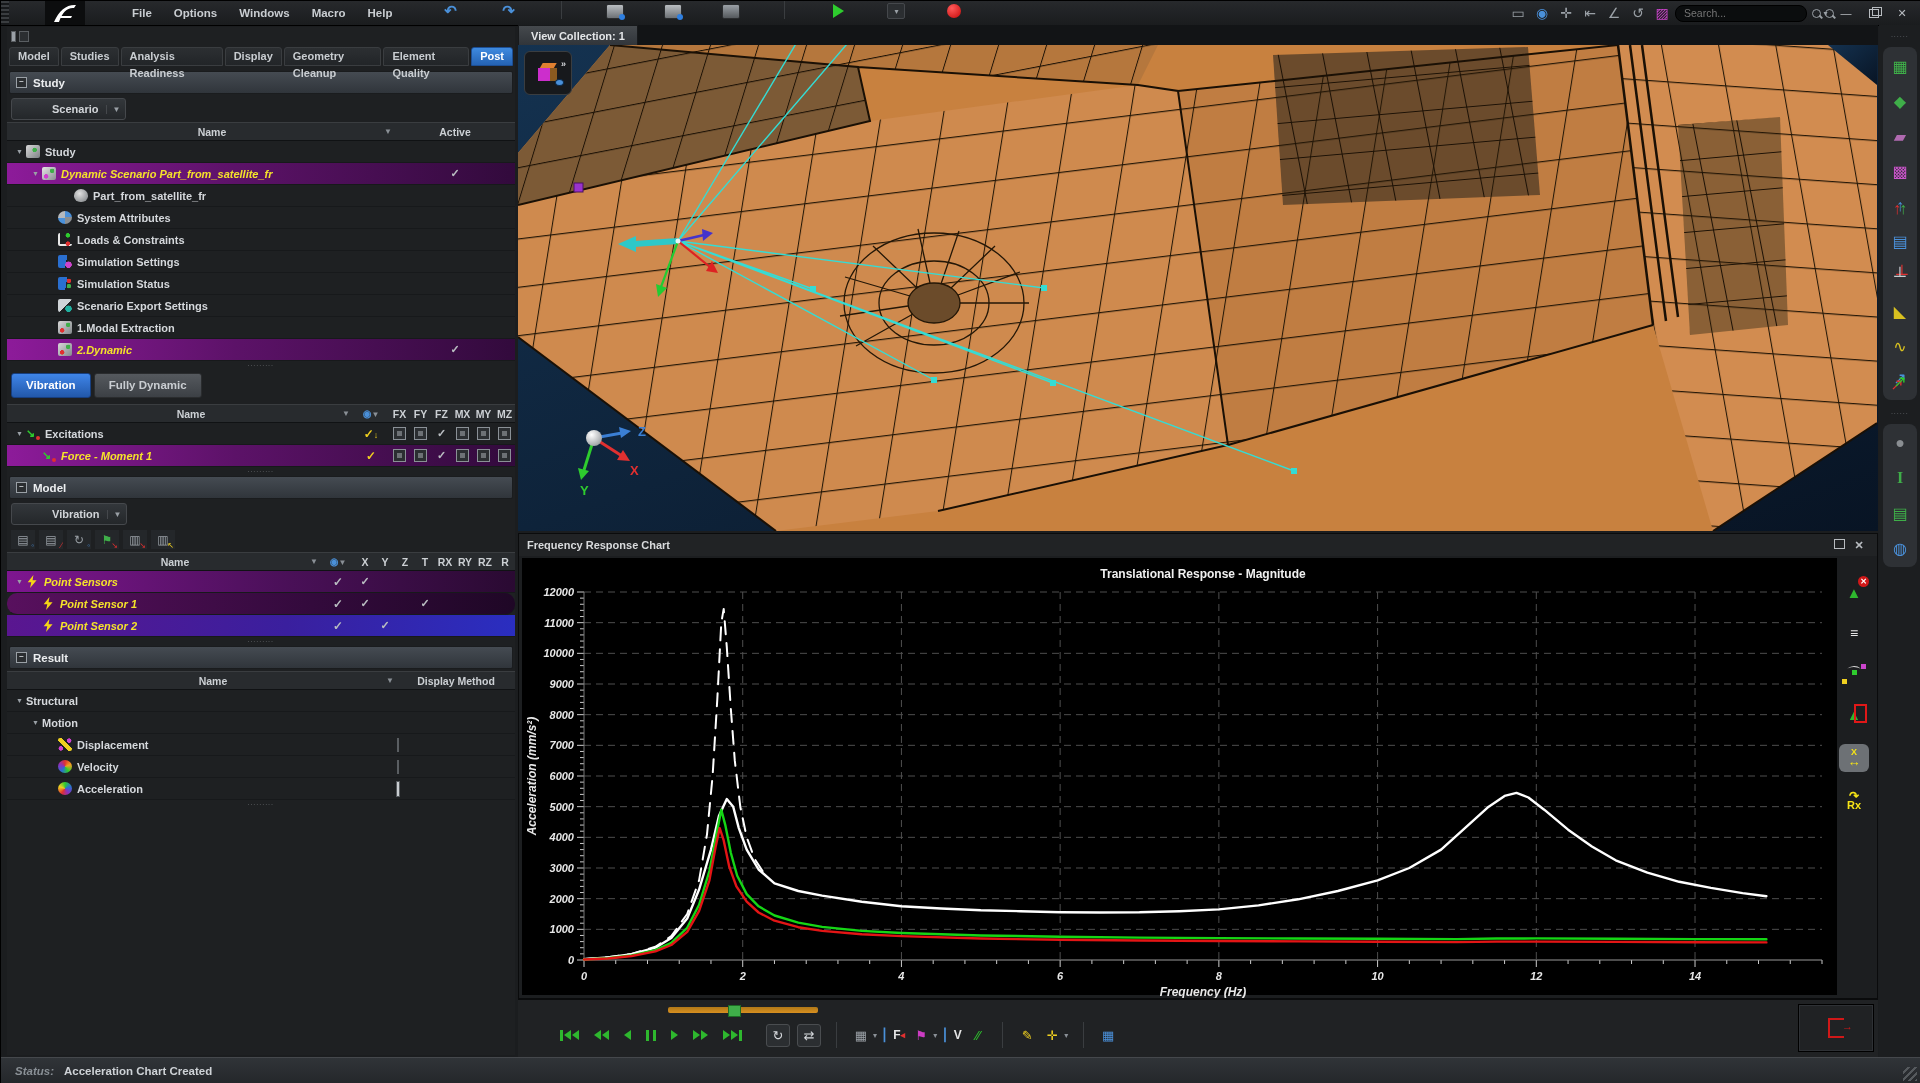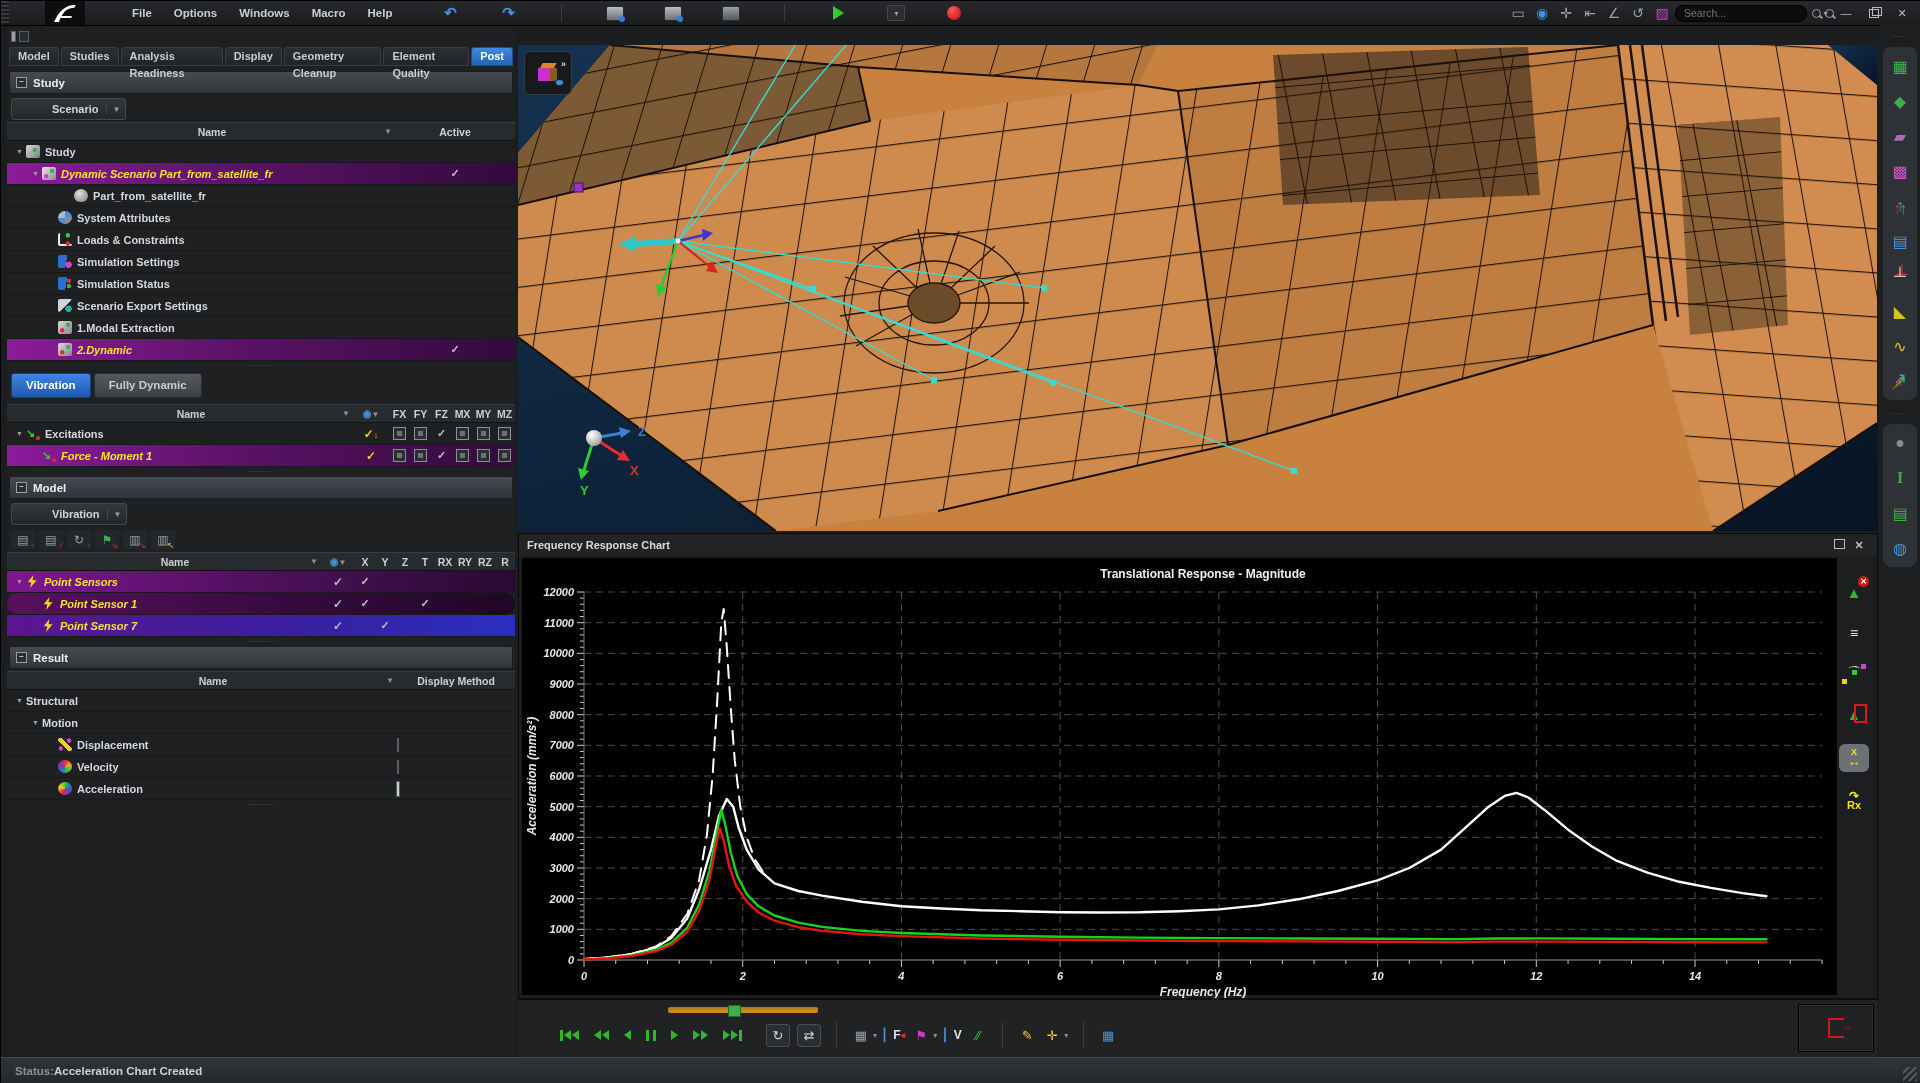--- a/index.html
+++ b/index.html
@@ -1,21 +1,21 @@
 <!DOCTYPE html>
 <html><head>
 <meta charset="utf-8">
 <style>
   html,body{margin:0;padding:0;background:#101214;width:1920px;height:1083px;overflow:hidden;
     font-family:"Liberation Sans",sans-serif;-webkit-font-smoothing:antialiased;}
   #stage{position:relative;width:1920px;height:1083px;background:#1b1d1f;border:1px solid #000;box-sizing:border-box;}
 
   
   #titlebar{position:absolute;left:0;top:0;width:1920px;height:24px;
-    background:linear-gradient(#27292c,#1a1c1e);border-bottom:1px solid #000;display:flex;align-items:center;gap:36px;}
+    background:linear-gradient(#27292c,#1a1c1e);border-bottom:1px solid #000;display:flex;gap:36px;}
   #win-grip{width:8px;height:24px;background:repeating-linear-gradient(#3a3d40 0 2px,#17191b 2px 4px);}
   #logo{width:40px;height:24px;background:#0c0d0e;display:flex;align-items:center;justify-content:center;}
   .menu-item{color:#c9cdd1;font-size:11.5px;font-weight:bold;padding:0 11px;line-height:24px;cursor:default;}
   .tb-sep{width:1px;height:18px;background:#3a3d40;margin:0 6px;}
   .tb-ico{width:22px;height:20px;display:flex;align-items:center;justify-content:center;font-size:14px;color:#9aa0a6;}
   .undo{color:#4a90d9;font-weight:bold;font-size:15px;}
   .io-box{width:16px;height:13px;background:linear-gradient(#b9bdc1,#6d7175);border:1px solid #2a2c2e;border-radius:2px;position:relative;}
   .io-box.save{background:linear-gradient(#9aa0a6,#55595d);}
   .io-dot{position:absolute;right:-2px;bottom:-2px;width:6px;height:6px;border-radius:50%;background:#2f7fe0;}
   .play-tri{width:0;height:0;border-left:11px solid #2ecc2e;border-top:7px solid transparent;border-bottom:7px solid transparent;}
@@ -184,21 +184,21 @@
   .fi{font-weight:bold;font-size:12px;}
   .fi .b{color:#4a90d9;}.fi .w{color:#e6e6e6;}.fi .r{color:#e03030;font-size:9px;}
   #exit-box{position:absolute;right:4px;top:4px;width:74px;height:46px;border:1px solid #000;box-shadow:inset 0 0 0 1px #2e3135;
     display:flex;align-items:center;justify-content:center;}
   .exit-ico{width:14px;height:16px;border:2px solid #d01818;border-right:none;position:relative;}
   .exit-ico::after{content:"→";position:absolute;right:-9px;top:1px;color:#d01818;font-weight:bold;font-size:11px;line-height:11px;}
 
   
   #status-bar{position:absolute;left:0;top:1056px;width:1920px;height:27px;
     background:linear-gradient(#303438,#24272a);border-top:1px solid #45484c;display:flex;align-items:center;padding:0 14px;box-sizing:border-box;}
-  #status-label{color:#8a9096;font-size:11.5px;font-weight:bold;margin-right:0;}
+  #status-label{color:#8a9096;font-size:11.5px;font-weight:bold;margin-right:10px;font-style:italic;}
   #status-msg{color:#ced2d6;font-size:11.5px;font-weight:bold;}
   #corner-grip{position:absolute;right:4px;bottom:3px;width:14px;height:14px;
     background:repeating-linear-gradient(135deg,transparent 0 3px,#55595d 3px 5px);}
 
   svg text{font-family:"Liberation Sans",sans-serif;}
   .ctick{font-style:italic;font-weight:bold;font-size:11px;fill:#e8e8e8;}
   .ctitle{font-weight:bold;font-size:12px;fill:#f0f0f0;}
   .caxis{font-style:italic;font-weight:bold;font-size:12px;fill:#e8e8e8;}
   .triad-lbl{font-weight:bold;font-size:13px;}
 </style>
@@ -515,21 +515,21 @@
           <span class="dofcell s">✓</span>
           <span class="dofcell s"></span>
           <span class="dofcell s"></span>
           <span class="dofcell s"></span>
           <span class="dofcell s"></span>
         </div>
         <div class="trow sen-blue">
           <span class="ind" style="width: 22px;"></span>
           <span class="exp"></span>
           <span class="bolt"></span>
-          <span class="tlabel">Point Sensor 7</span>
+          <span class="tlabel">Point Sensor 2</span>
           <span class="flex"></span>
           <span class="eyecell" style="width: 34px; color: rgb(185, 189, 193);">✓</span>
           <span class="dofcell s"></span>
           <span class="dofcell s">✓</span>
           <span class="dofcell s"></span>
           <span class="dofcell s"></span>
           <span class="dofcell s"></span>
           <span class="dofcell s"></span>
           <span class="dofcell s"></span>
           <span class="dofcell s"></span>
@@ -582,20 +582,23 @@
           <span class="exp"></span>
           <span class="ticon icon-acceleration"></span>
           <span class="tlabel">Acceleration</span>
           <span class="flex"></span>
           <span class="dmcell"><span class="chart-ico sel"><span class="fill"></span></span></span>
         </div>
       </div>
     <div class="splitter">∙∙∙∙∙∙∙∙∙</div>
   </div>
 
+  <div id="vp-strip">
+    <div id="vp-tab">View Collection: 1</div>
+  </div>
 
   <div id="viewport">
     <svg width="1360" height="486" viewBox="0 0 1360 486">
       <defs>
         <linearGradient id="bgNavy" x1="0" y1="0" x2="1" y2="1">
           <stop offset="0" stop-color="#143250"></stop>
             <stop offset="1" stop-color="#081424"></stop>
         </linearGradient>
         <radialGradient id="sphereG" cx="0.35" cy="0.3" r="0.9">
           <stop offset="0" stop-color="#ffffff"></stop>

